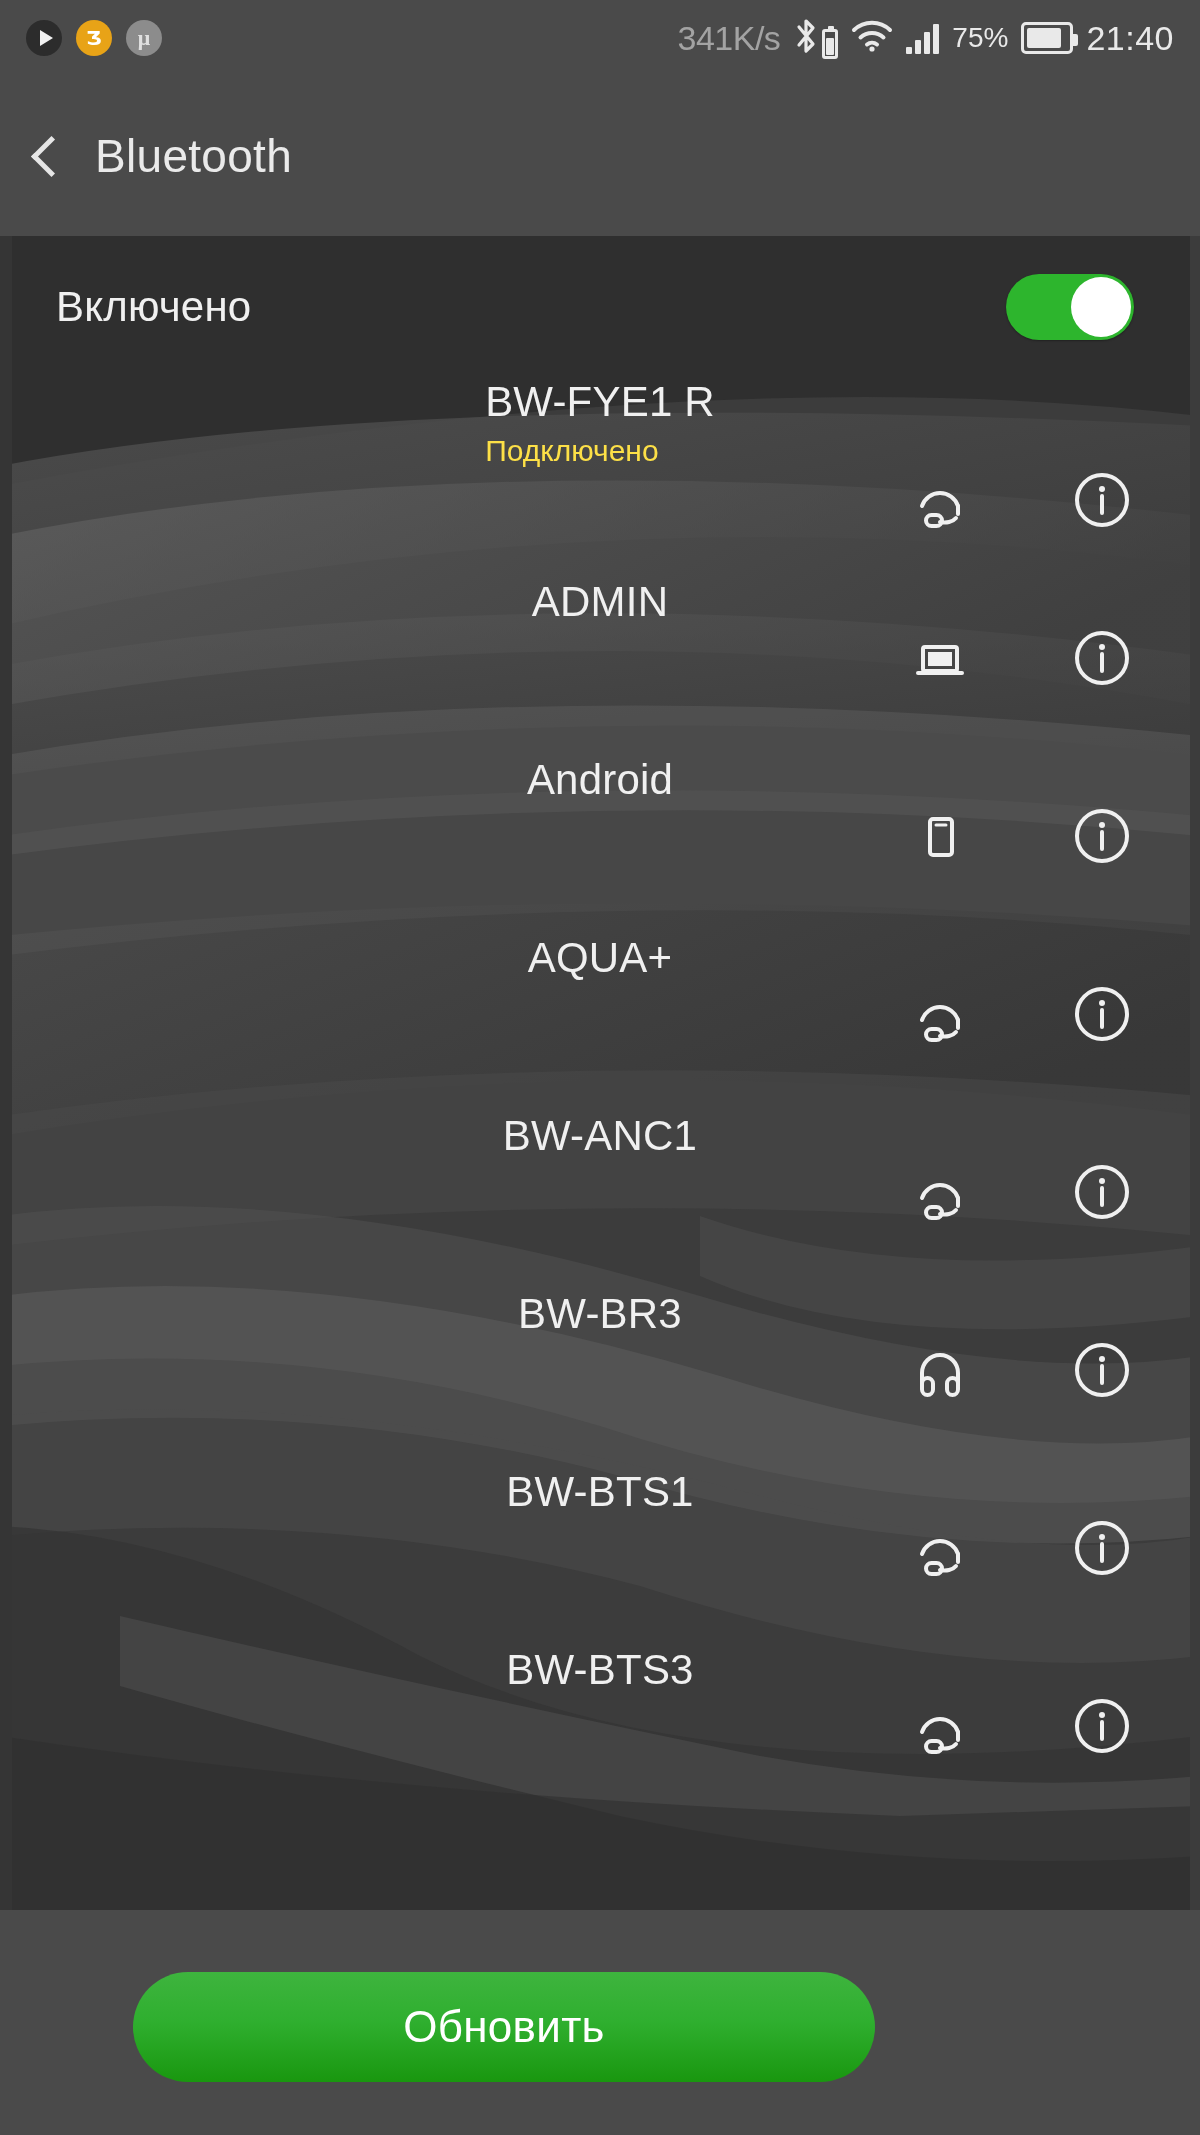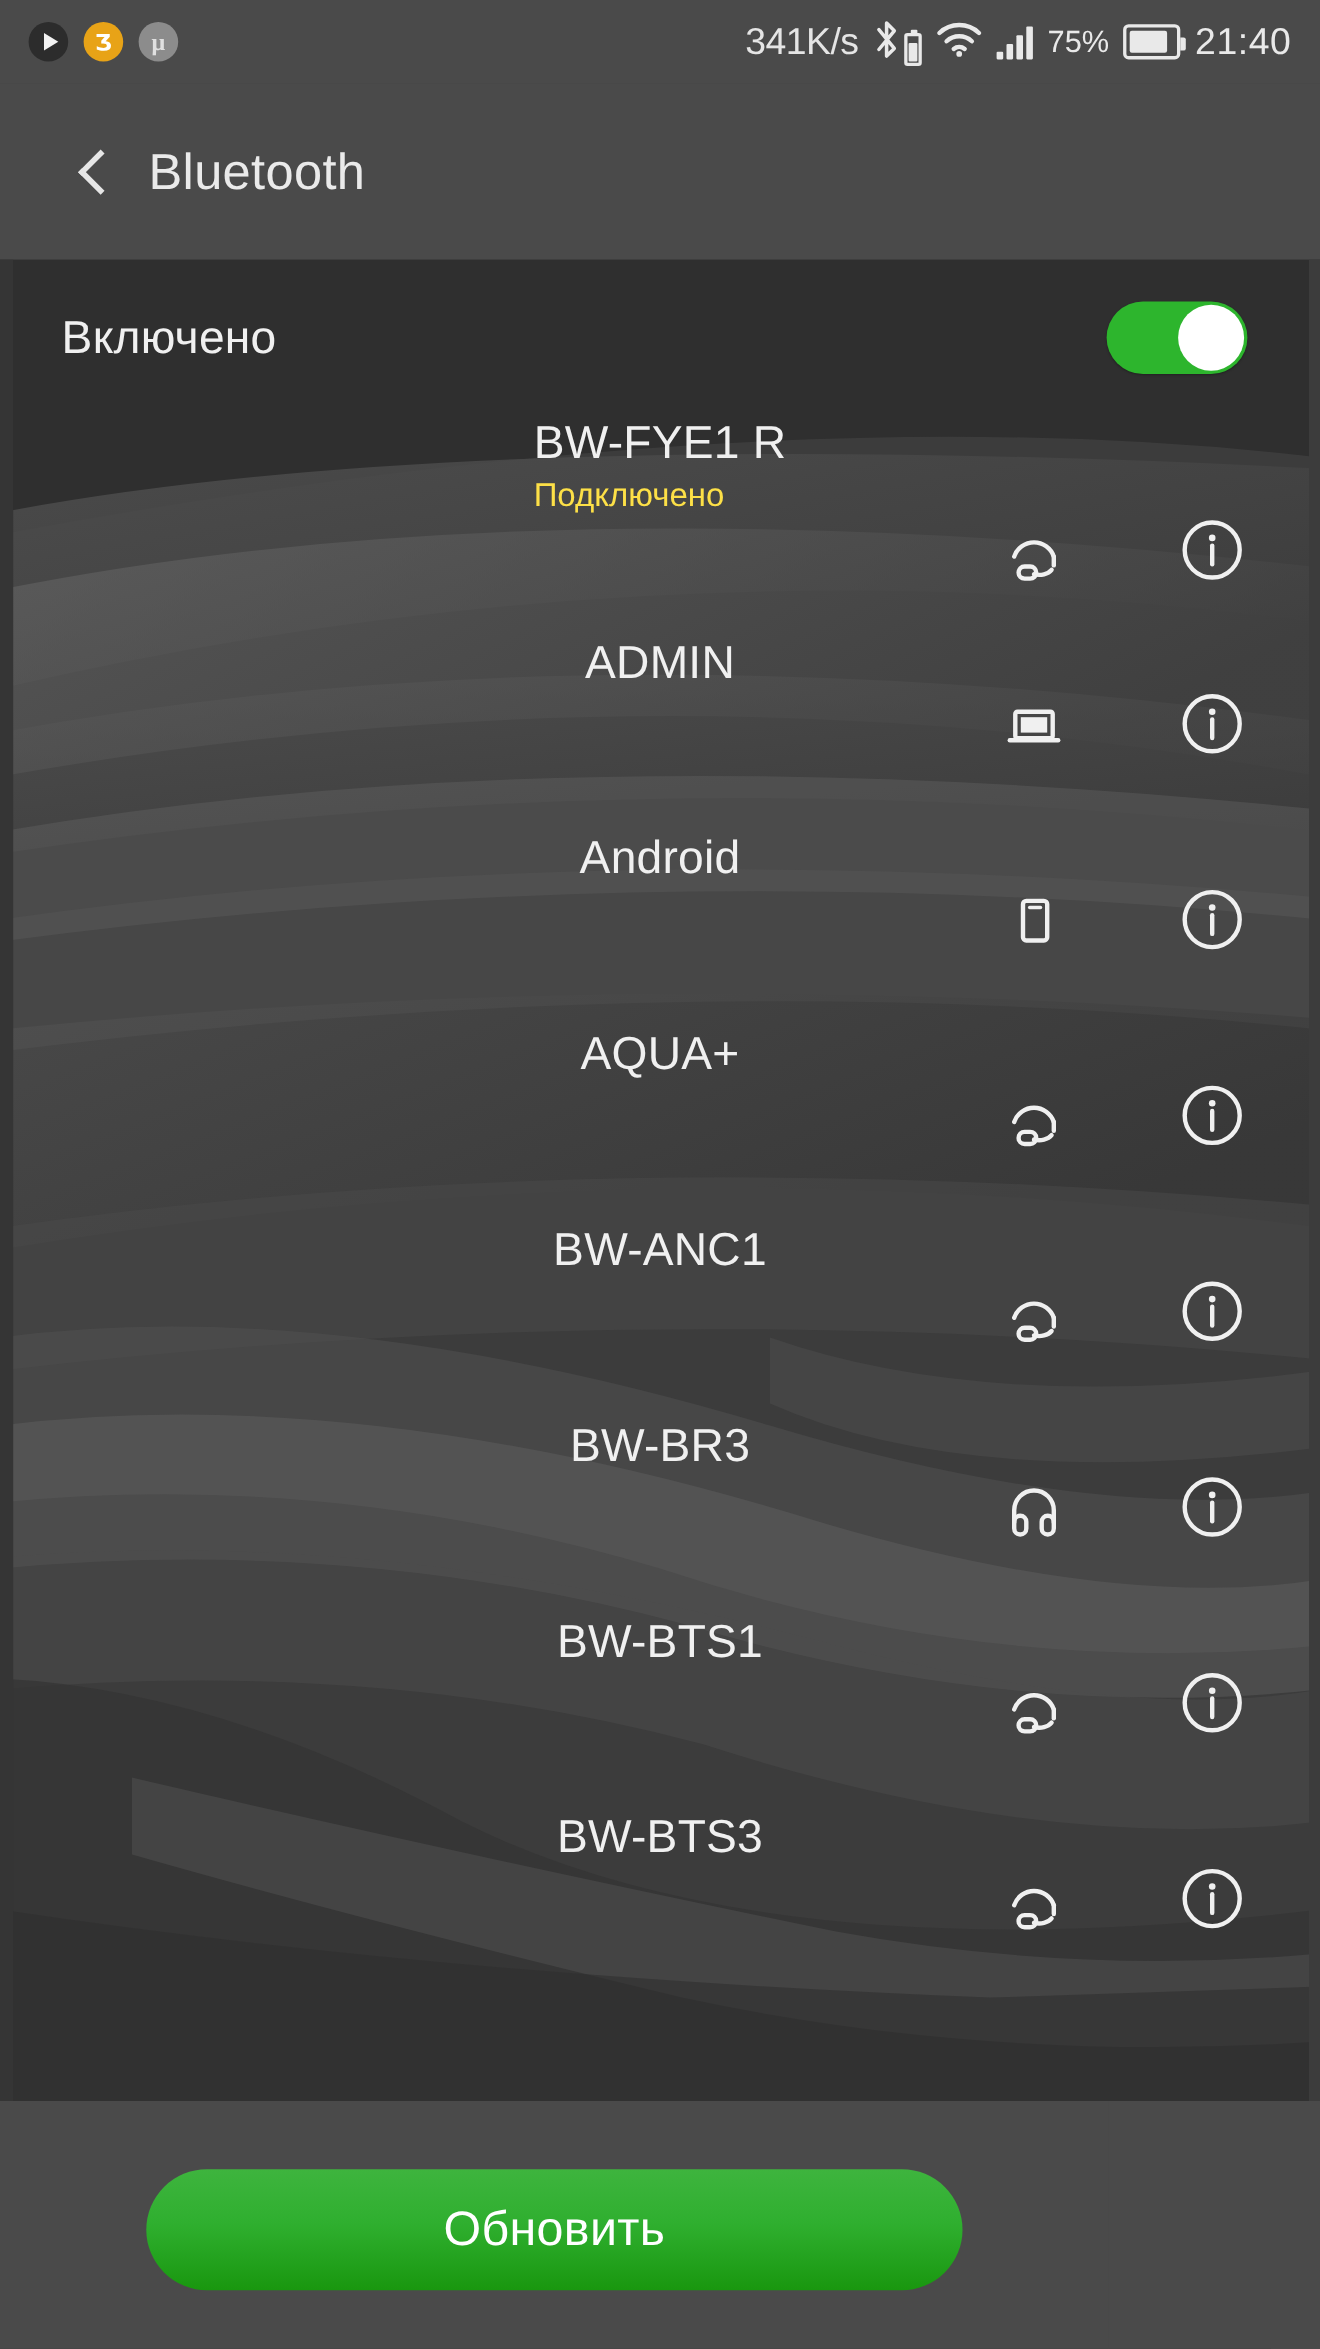--- a/index.html
+++ b/index.html
@@ -20,21 +20,21 @@
   .sb-left{ display:flex; align-items:center; gap:14px; }
   .sb-right{ margin-left:auto; display:flex; align-items:center; gap:13px; }
   .appicon{ width:36px; height:36px; border-radius:50%; display:flex; align-items:center; justify-content:center; }
   .ic-play{ background:#2c2c2c; }
   .ic-play .tri{ width:0;height:0;border-left:13px solid #f2f2f2;border-top:8px solid transparent;border-bottom:8px solid transparent;margin-left:4px;}
   .ic-amber{ background:#e8a317; }
   .ic-amber .glyph{ color:#fff; font-size:20px; font-weight:bold; font-family:"DejaVu Sans", sans-serif; line-height:1;}
   .ic-gray{ background:#8c8c8c; }
   .ic-gray .glyph{ color:#e0e0e0; font-size:22px; font-weight:bold; font-family:"Liberation Serif", serif; line-height:1; }
 
-  .netspeed{ font-size:34px; letter-spacing:-0.5px; color:#e5e5e5; }
+  .netspeed{ font-size:34px; letter-spacing:-0.5px; color:#a3a3a3; }
   .battpct{ font-size:28px; color:#e9e9e9; }
   .clock{ font-size:34px; color:#e9e9e9; letter-spacing:0.5px;}
 
   .bt-group{ display:flex; align-items:flex-end; gap:3px; }
   .batt-small{ width:16px; height:30px; border:3px solid #e9e9e9; border-radius:3px; position:relative; }
   .batt-small:before{ content:""; position:absolute; top:-6px; left:3px; width:6px; height:4px; background:#e9e9e9; border-radius:1px;}
   .batt-small .fill{ position:absolute; left:1px; right:1px; bottom:1px; height:70%; background:#e9e9e9; border-radius:1px;}
 
   .signal{ display:flex; align-items:flex-end; gap:3px; height:32px; }
   .signal i{ display:block; width:6px; background:#e9e9e9; border-radius:1px;}
@@ -43,21 +43,21 @@
   .signal i:nth-child(3){height:22px;}
   .signal i:nth-child(4){height:30px;}
 
   .batt-big{ width:52px; height:32px; border:3px solid #e9e9e9; border-radius:5px; position:relative; }
   .batt-big:after{ content:""; position:absolute; right:-8px; top:9px; width:5px; height:12px; background:#e9e9e9; border-radius:0 2px 2px 0;}
   .batt-big .fill{ position:absolute; top:3px; bottom:3px; left:3px; width:72%; background:#e9e9e9; border-radius:2px;}
 
   
   .actionbar{
     position:absolute; top:76px; left:0; width:1200px; height:160px;
-    display:flex; align-items:center; padding-left:65px; background:#4a4a4a;
+    display:flex; align-items:center; padding-left:25px; background:#4a4a4a;
   }
   .back-chevron{ width:38px; height:38px; position:relative; cursor:pointer; }
   .back-chevron:before{
     content:""; position:absolute; left:12px; top:5px;
     width:24px; height:24px; border-left:5px solid #e6e6e6; border-bottom:5px solid #e6e6e6;
     transform:rotate(45deg);
   }
   .ab-title{ font-size:46px; color:#eaeaea; margin-left:32px; letter-spacing:0.3px; }
 
   

